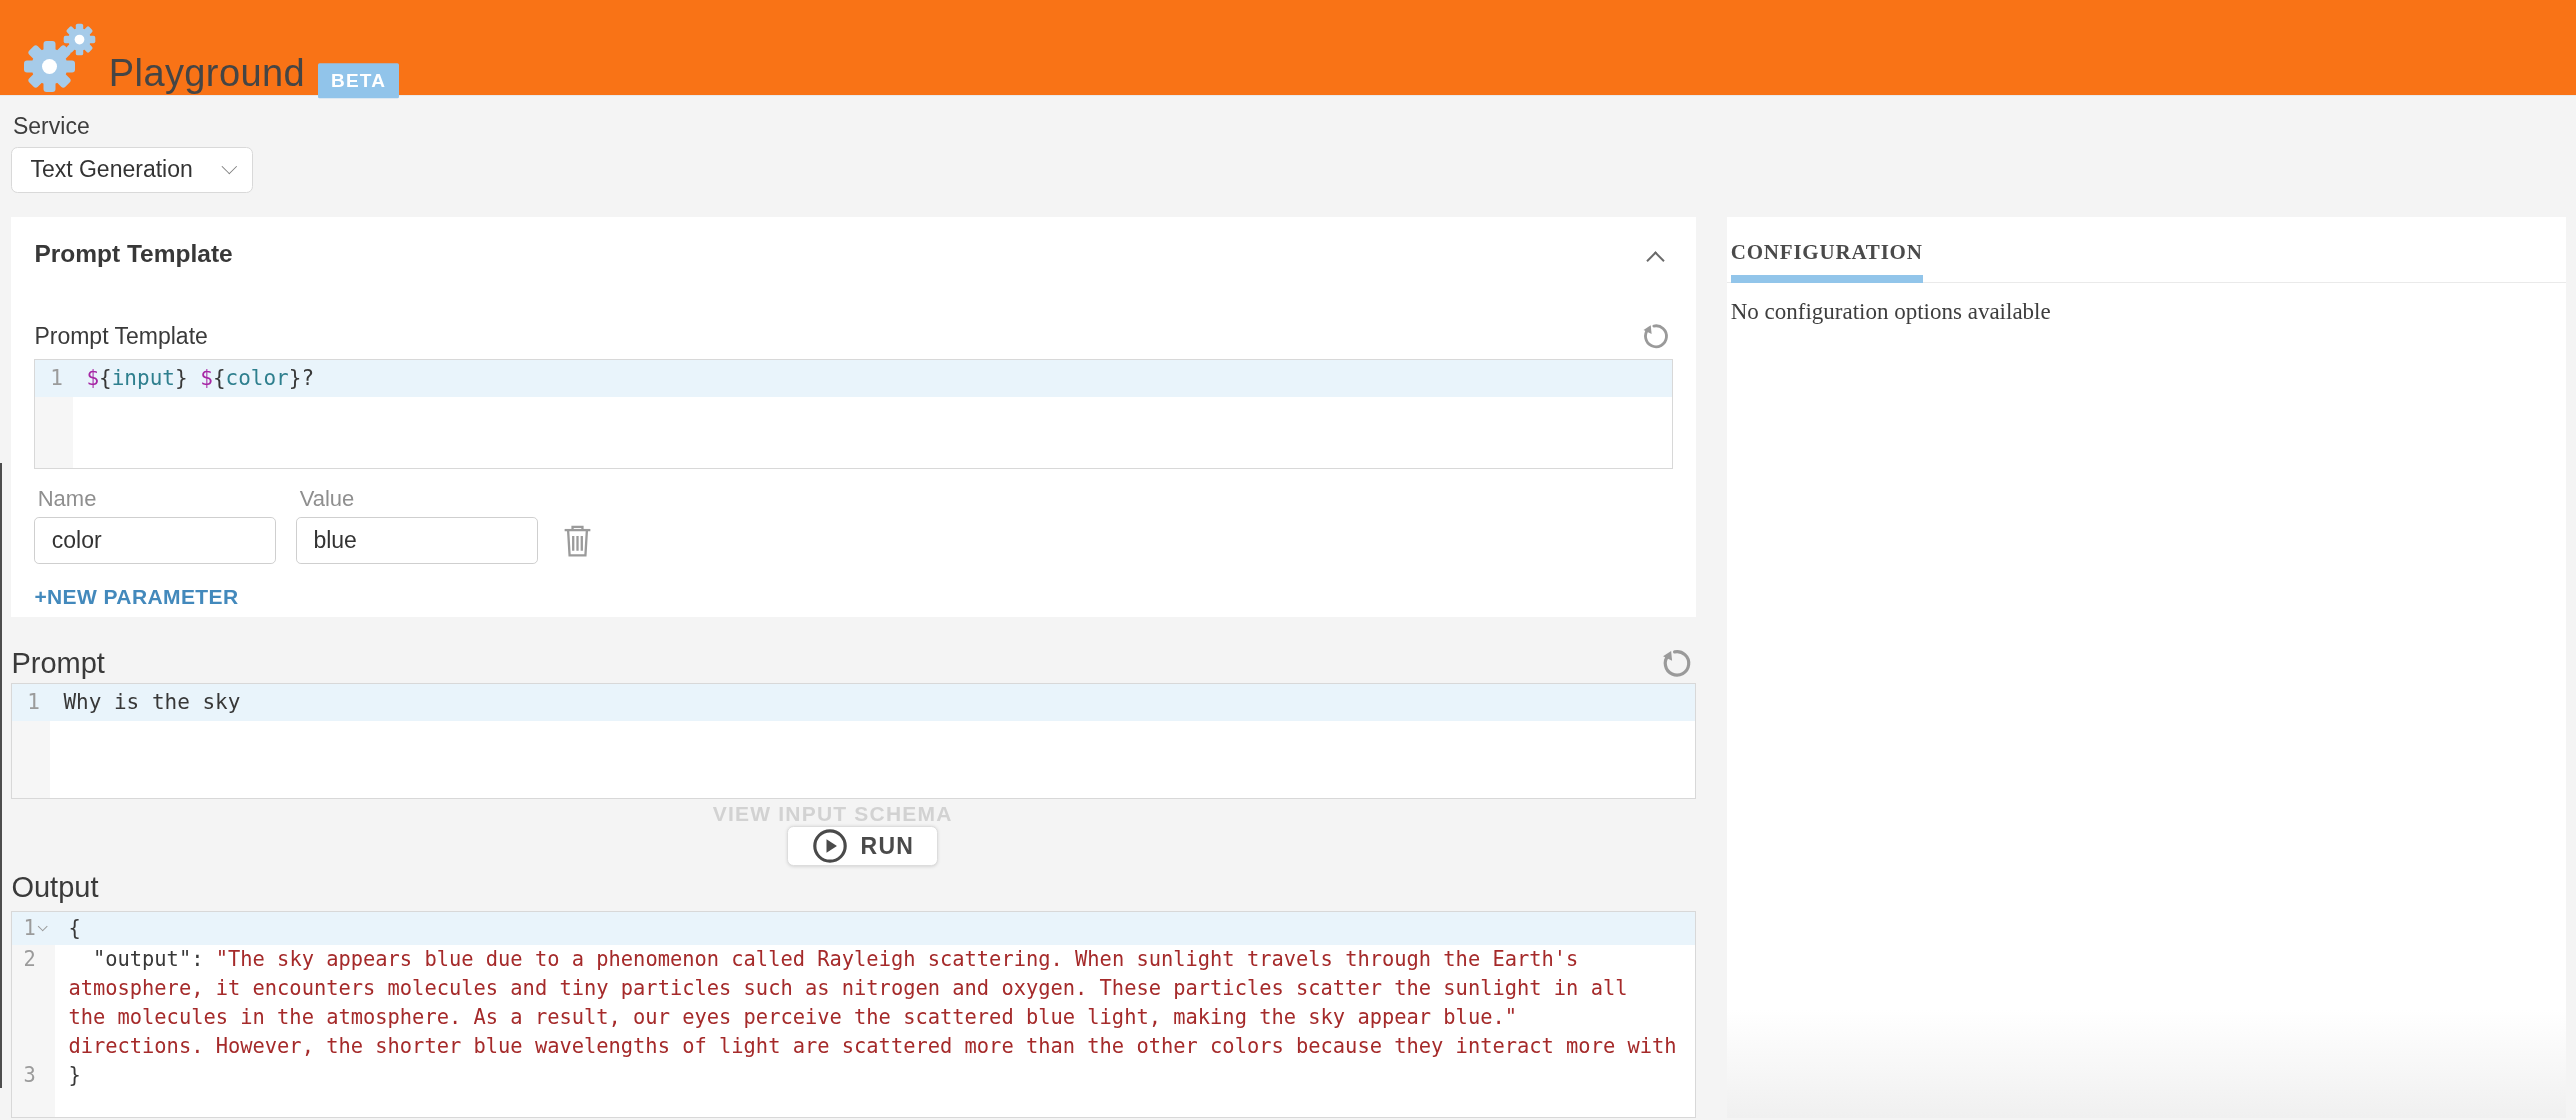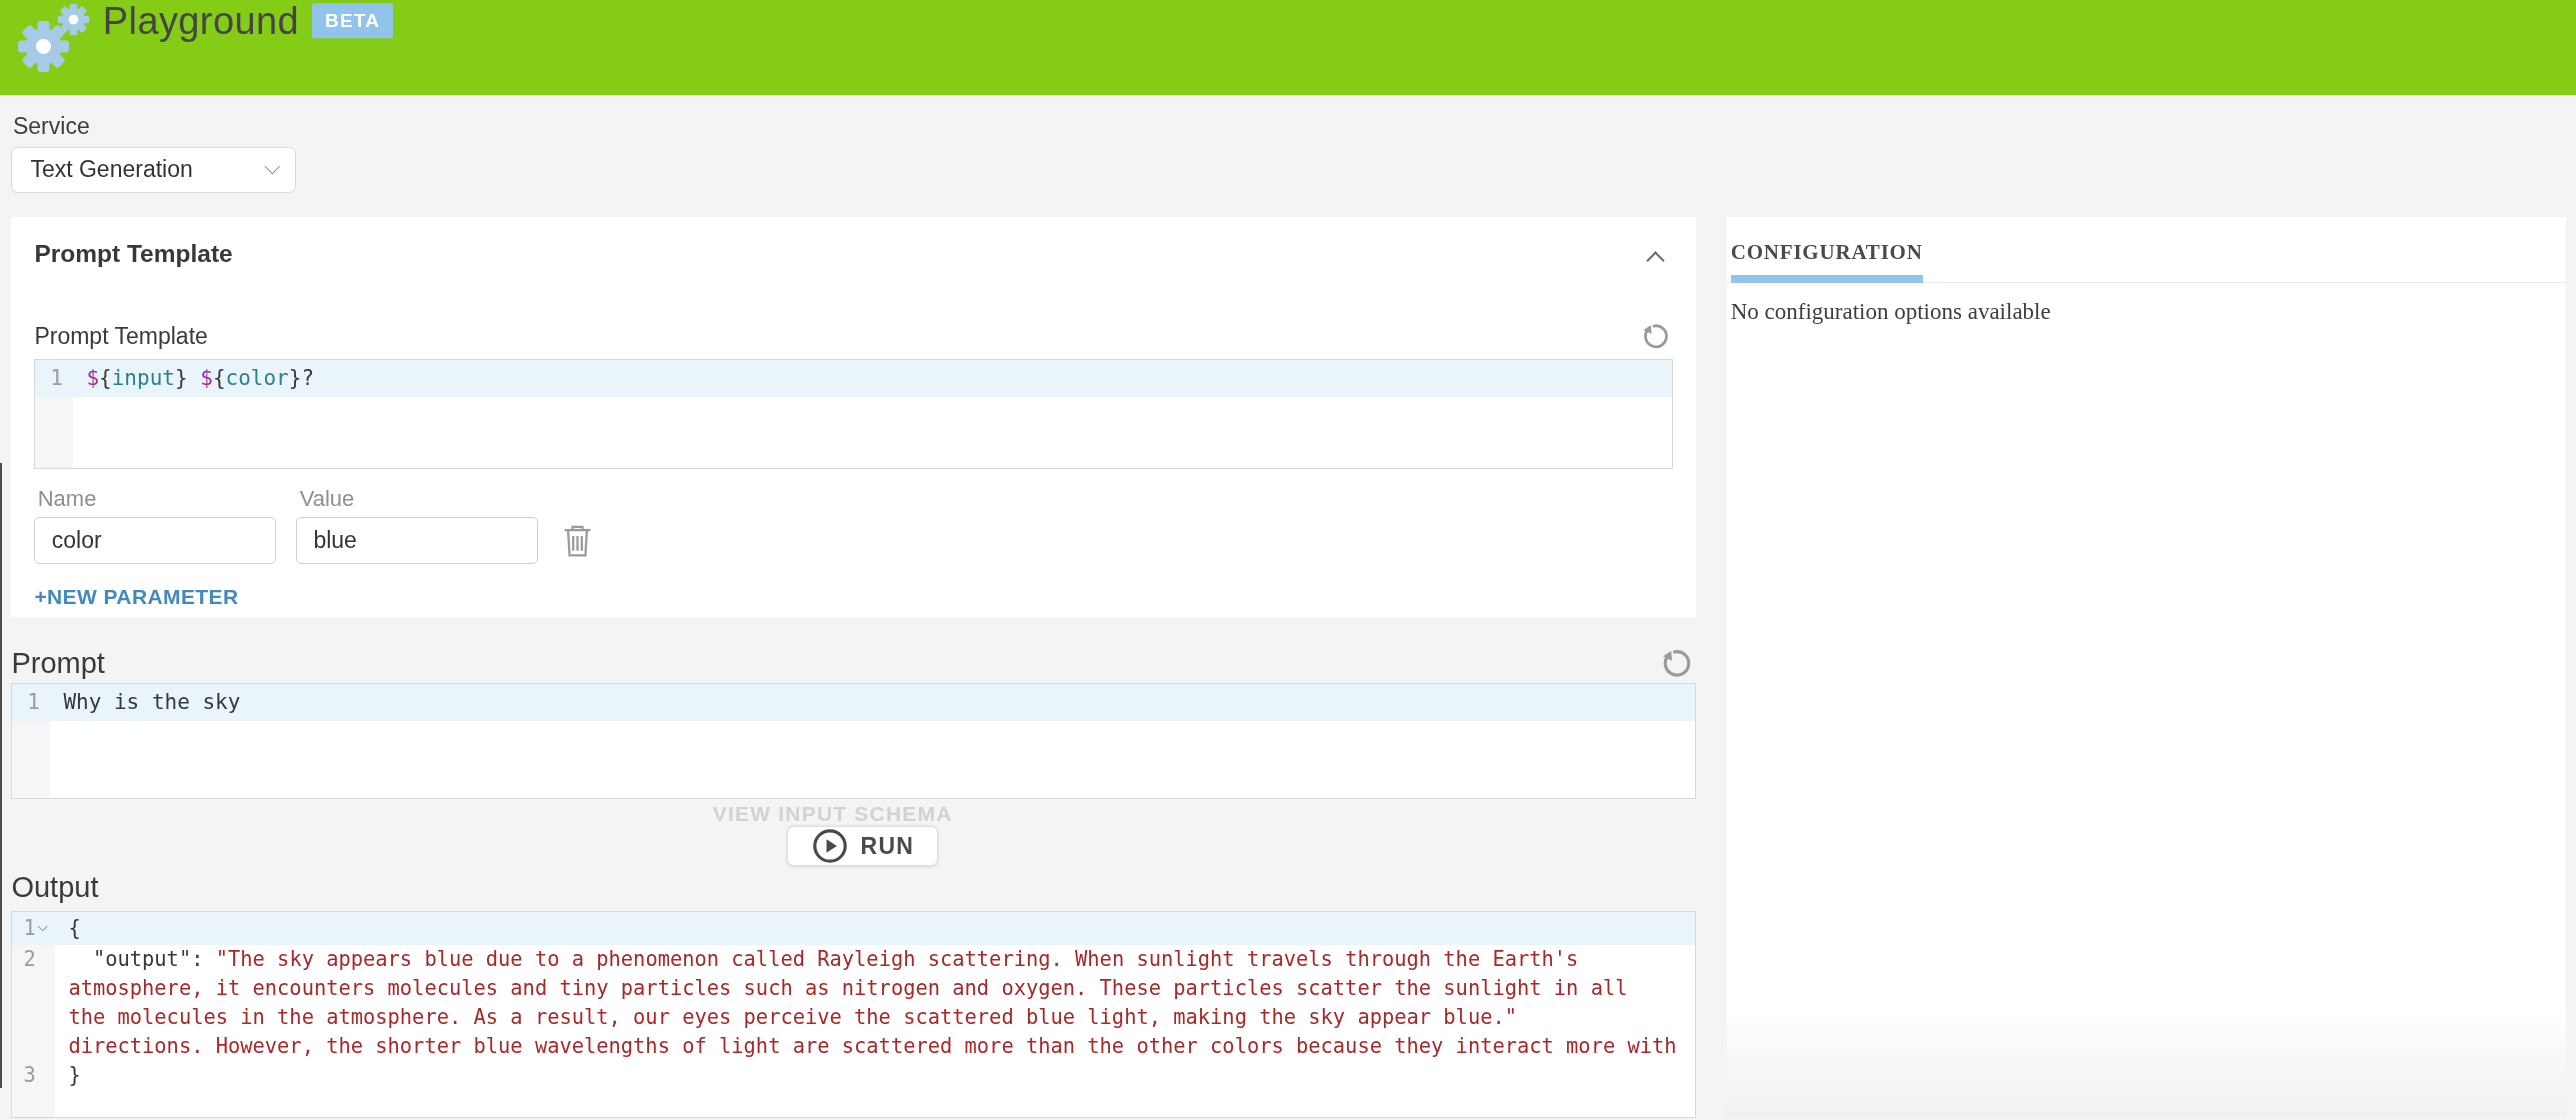--- a/index.html
+++ b/index.html
@@ -3,34 +3,34 @@
 <meta charset="utf-8">
 <style>
   * { box-sizing: border-box; margin: 0; padding: 0; }
   html,body { width:2576px; height:1120px; overflow:hidden; }
   body {
     font-family: "Liberation Sans", "DejaVu Sans", sans-serif;
     background:#f4f4f4; color:#3d3d3d; position:relative;
   }
   
   header{
-    height:96px; background:#84cc16; border-bottom:1.6px solid #e9e9e9;
-    display:flex; align-items:flex-start; padding-left:18px;
+    height:96px; background:#f97316; border-bottom:1.6px solid #e9e9e9;
+    display:flex; align-items:flex-end; padding-left:24px;
   }
   .logo{ width:75px; height:75px; margin-right:9.8px; flex:0 0 auto; }
   .app-title{ font-size:38px; font-weight:300; color:#454545; letter-spacing:0.4px; }
   .beta{
     margin-left:13px; background:#91c4ea; color:#fff; font-size:19px; font-weight:700;
     letter-spacing:1.2px; padding:6.5px 13px; border-radius:1.6px; transform:translateY(3.3px);
   }
   
   main{ padding:16.4px 9.8px 0 11.4px; height:1024px; }
   .service-label{ font-size:23px; line-height:28px; color:#3d3d3d; margin:0 0 6.5px 1.6px; }
   .select{
-    width:285px; height:46px; background:#fff; border:0.8px solid #d9d9d9; border-radius:6.5px;
+    width:242px; height:46px; background:#fff; border:0.8px solid #d9d9d9; border-radius:6.5px;
     display:flex; align-items:center; justify-content:space-between; padding:0 18px;
     font-size:23px; color:#333; cursor:pointer;
   }
   .chev{ display:inline-block; border-right:1.6px solid #7d7d7d; border-bottom:1.6px solid #7d7d7d; }
   .chev-down{ width:10.6px; height:10.6px; transform:rotate(45deg); margin-top:-6.5px; }
   .chev-up{ width:13px; height:13px; border-width:2.5px; border-color:#6a6a6a; transform:rotate(-135deg); margin-top:8.2px; }
   .columns{ display:flex; gap:31px; margin-top:24.5px; height:901px; align-items:stretch; }
   .left-col{ width:1685px; flex:0 0 auto; display:flex; flex-direction:column; }
   
   .card{ background:#fff; }

